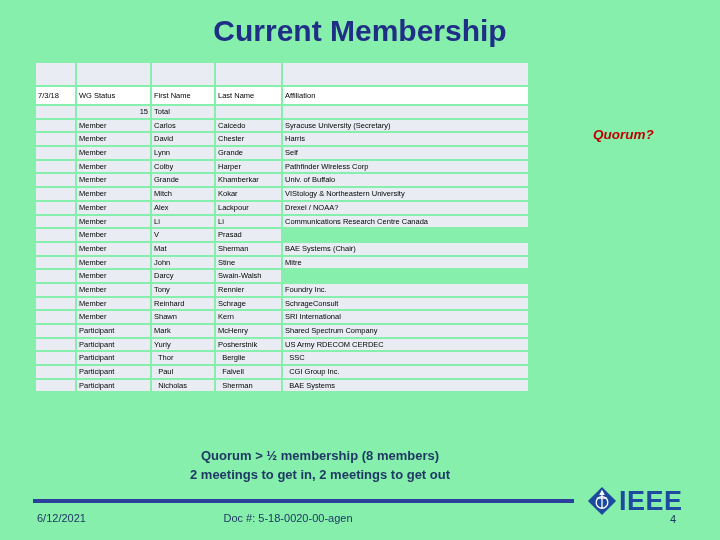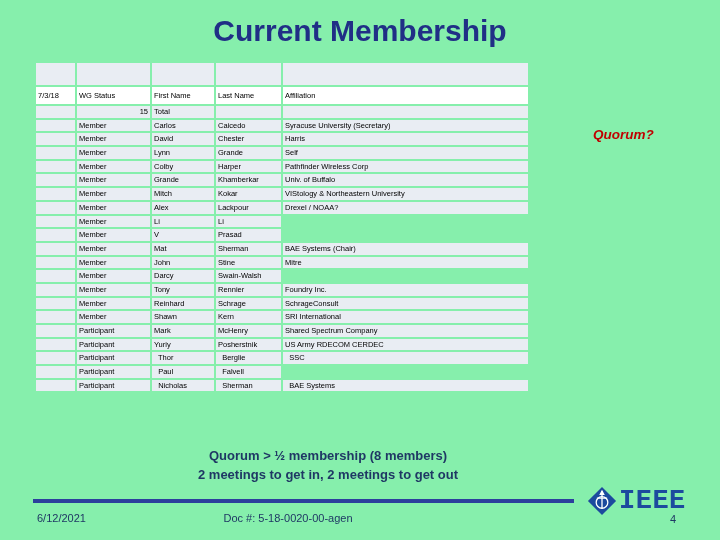--- a/index.html
+++ b/index.html
@@ -26,33 +26,33 @@
   .hdr .cell{background:#ffffff;height:17px;line-height:17px;}
   .cell.num{text-align:right;padding-right:2px;padding-left:0;}
   
   .quorum-q{
     position:absolute;left:593px;top:127px;color:#c00000;
     font-size:13.5px;font-weight:bold;font-style:italic;
   }
   
   .summary{
     position:absolute;top:446px;left:0;width:640px;text-align:center;
-    font-size:13px;font-weight:bold;color:#1f3864;line-height:19px;padding-left:8px;
+    font-size:13px;font-weight:bold;color:#1f3864;line-height:19px;
   }
   
   .rule{position:absolute;left:33px;top:499px;width:541px;height:4px;background:#2c3f9d;}
   .f-date{position:absolute;left:37px;top:512px;font-size:11px;color:#1f3864;}
   .f-doc{position:absolute;left:0;top:512px;width:576px;text-align:center;font-size:11px;color:#1f3864;}
   .f-page{position:absolute;left:666px;top:513px;width:14px;text-align:center;font-size:11px;color:#1f3864;}
   
   .logo{position:absolute;left:587px;top:486px;display:flex;align-items:center;}
   .logo svg{display:block;}
   .logo-text{
     font-size:27px;font-weight:bold;color:#1c4a9e;letter-spacing:0.5px;
-    line-height:28px;margin-left:2px;font-family:Liberation Mono, monospace;
+    line-height:28px;margin-left:2px;font-family:Liberation Sans, sans-serif;
   }
 </style>
 </head>
 <body>
 
 <div class="slide">
 
   <h1 class="title">Current Membership</h1>
 
   <div class="tbl">
@@ -136,20 +136,21 @@
     <div class="cell">Alex</div>
     <div class="cell">Lackpour</div>
     <div class="cell">Drexel / NOAA?</div>
   </div>
 
   <div class="trow">
     <div class="cell"></div>
     <div class="cell">Member</div>
     <div class="cell">Li</div>
     <div class="cell">Li</div>
+    <div class="cell">Communications Research Centre Canada</div>
   </div>
 
   <div class="trow">
     <div class="cell"></div>
     <div class="cell">Member</div>
     <div class="cell">V</div>
     <div class="cell">Prasad</div>
   </div>
 
   <div class="trow">
@@ -221,20 +222,21 @@
     <div class="cell">  Thor</div>
     <div class="cell">  Berglie</div>
     <div class="cell">  SSC</div>
   </div>
 
   <div class="trow">
     <div class="cell"></div>
     <div class="cell">Participant</div>
     <div class="cell">  Paul</div>
     <div class="cell">  Falvell</div>
+    <div class="cell">  CGI Group Inc.</div>
   </div>
 
   <div class="trow">
     <div class="cell"></div>
     <div class="cell">Participant</div>
     <div class="cell">  Nicholas</div>
     <div class="cell">  Sherman</div>
     <div class="cell">  BAE Systems</div>
   </div>
 </div>

